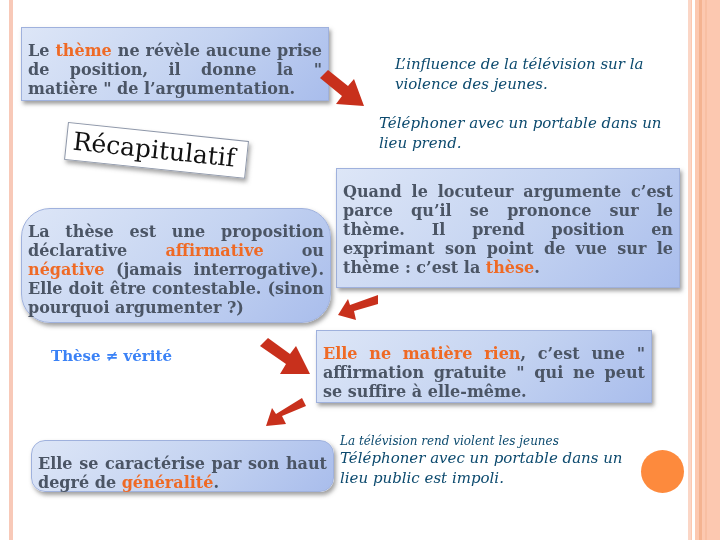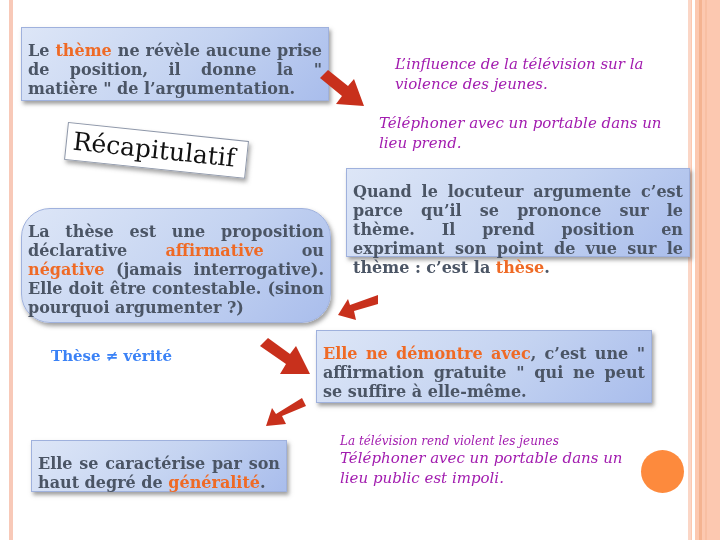--- a/index.html
+++ b/index.html
@@ -21,35 +21,35 @@
     color: #4b5565;
     font-weight: bold;
     font-size: 16px;
     line-height: 19px;
     text-align: justify;
     padding: 13px 6px 4px 6px;
   }
   .hl { color: #ef6a25; font-weight: bold; }
 
   .box-theme   { left: 21px;  top: 27px;  width: 308px; height: 74px; }
-  .box-quand   { left: 336px; top: 168px; width: 344px; height: 89px; margin-left: 10px; }
+  .box-quand   { left: 336px; top: 168px; width: 344px; height: 120px; }
   .box-these   { left: 21px;  top: 208px; width: 310px; height: 115px; border-radius: 29px; }
   .box-elle    { left: 316px; top: 330px; width: 336px; height: 73px; }
-  .box-general { left: 31px;  top: 440px; width: 256px; height: 52px; }
+  .box-general { left: 31px;  top: 440px; width: 303px; height: 52px; border-radius: 14px; }
 
   .recap {
     position: absolute; left: 68px; top: 122px; width: 182px; height: 38px;
     background: #ffffff; border: 1px solid #8d96a8;
     box-shadow: 2px 3px 4px rgba(80,80,80,0.5);
     transform: rotate(6deg); transform-origin: left top;
     font-family: "DejaVu Serif", serif; font-size: 25px; color: #111; 
     padding-left: 6px; line-height: 36px;
   }
 
-  .italic-text { position: absolute; font-family: "DejaVu Serif", serif; font-style: italic; color: #a21caf; font-size: 15px; line-height: 20px; }
+  .italic-text { position: absolute; font-family: "DejaVu Serif", serif; font-style: italic; color: #0c4a6e; font-size: 15px; line-height: 20px; }
   .ex1 { left: 395px; top: 54px; width: 270px; }
   .ex2 { left: 379px; top: 113px; width: 300px; }
   .ex3 { left: 340px; top: 431px; width: 340px; font-size: 12px; }
   .ex4 { left: 340px; top: 448px; width: 290px; font-style: italic; }
 
   .these-verite { position: absolute; left: 51px; top: 347px; font-size: 15px; font-weight: bold; color: #3b82f6; }
 
   .arrow { position: absolute; }
   .dot { position: absolute; left: 641px; top: 450px; width: 43px; height: 43px; border-radius: 50%; background: #fd8a3d; }
 </style>
@@ -89,21 +89,21 @@
   <polygon points="42,2 42,11 18,18 20,27 2,22 12,6 14,12" fill="#c8301c"></polygon>
 </svg>
 
 <div class="these-verite">Thèse ≠ vérité</div>
 
 <svg class="arrow" style="left:258px; top:336px;" width="56" height="42" viewBox="0 0 56 42">
   <polygon points="2,10 10,2 32,18 38,10 52,38 22,38 28,28" fill="#c8301c"></polygon>
 </svg>
 
 <div class="box box-elle">
-  <span class="hl">Elle ne démontre avec</span><span>, c’est une " affirmation gratuite " qui ne peut se suffire à elle-même.</span>
+  <span class="hl">Elle ne matière rien</span><span>, c’est une " affirmation gratuite " qui ne peut se suffire à elle-même.</span>
 </div>
 
 <svg class="arrow" style="left:262px; top:396px;" width="46" height="34" viewBox="0 0 46 34">
   <polygon points="40,2 44,10 20,20 24,28 4,30 10,12 14,18" fill="#c8301c"></polygon>
 </svg>
 
 <div class="box box-general">
   <span>Elle se caractérise par son haut degré de </span><span class="hl">généralité</span><span>.</span>
 </div>
 

